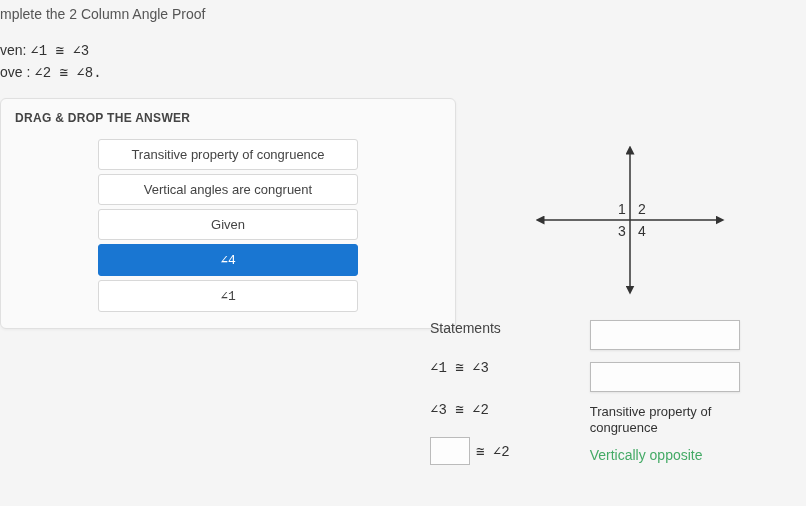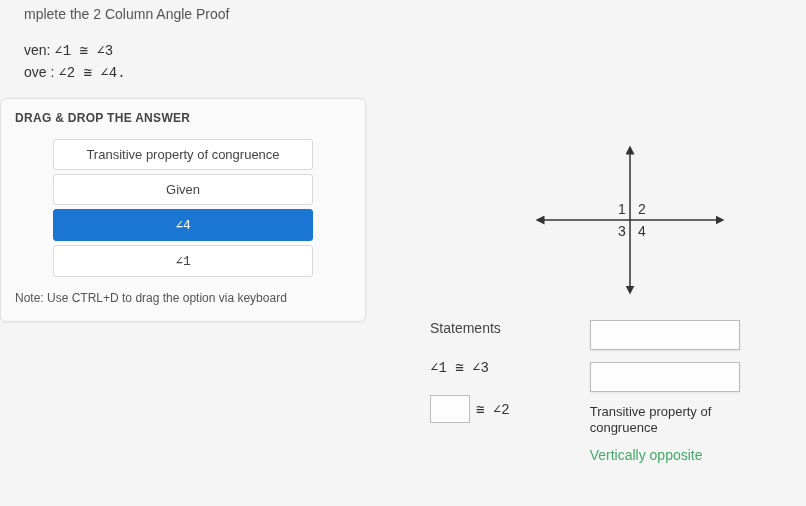--- a/index.html
+++ b/index.html
@@ -5,26 +5,26 @@
     * { box-sizing: border-box; margin: 0; padding: 0; }
     body {
       width: 806px;
       height: 506px;
       background: #f5f5f5;
       font-family: Arial, sans-serif;
       color: #333;
       position: relative;
       overflow: hidden;
     }
-    .header { padding: 6px 0 0 0; margin-left: 24px; }
+    .header { padding: 6px 0 0 0; }
     .title { font-size: 14px; color: #555; }
     .given-prove { margin-top: 18px; font-size: 14px; color: #333; line-height: 1.5; }
     .panel {
       margin-top: 14px;
-      width: 366px;
+      width: 456px;
       background: #fafafa;
       border: 1px solid #e0e0e0;
       border-radius: 6px;
       padding: 12px 14px 16px 14px;
       box-shadow: 0 1px 3px rgba(0,0,0,0.05);
     }
     .panel-title { font-weight: bold; font-size: 12px; color: #444; letter-spacing: .3px; }
     .options { margin-top: 14px; display: flex; flex-direction: column; gap: 4px; align-items: center; }
     .opt {
       width: 260px;
@@ -76,54 +76,55 @@
 
 <div class="header">
   <div class="title">mplete the 2 Column Angle Proof</div>
   <div class="given-prove">
     <div>
       <span>ven:</span>
       <span class="angle">∠1 ≅ ∠3</span>
     </div>
     <div>
       <span>ove :</span>
-      <span class="angle">∠2 ≅ ∠4.</span>
+      <span class="angle">∠2 ≅ ∠8.</span>
     </div>
   </div>
 </div>
 
 <div class="panel">
   <div class="panel-title">DRAG &amp; DROP THE ANSWER</div>
   <div class="options">
     <div class="opt">Transitive property of congruence</div>
+    <div class="opt">Vertical angles are congruent</div>
     <div class="opt">Given</div>
     <div class="opt sel angle">∠4</div>
     <div class="opt angle">∠1</div>
   </div>
-  <div class="note">Note: Use CTRL+D to drag the option via keyboard</div>
 </div>
 
 <svg class="diagram" viewBox="0 0 220 160">
   <defs>
     <marker id="arr" viewBox="0 0 10 10" refX="5" refY="5" markerWidth="6" markerHeight="6" orient="auto-start-reverse">
       <path d="M 0 0 L 10 5 L 0 10 z" fill="#333"></path>
     </marker>
   </defs>
   <line x1="20" y1="80" x2="200" y2="80" stroke="#333" stroke-width="1.5" marker-start="url(#arr)" marker-end="url(#arr)"></line>
   <line x1="110" y1="10" x2="110" y2="150" stroke="#333" stroke-width="1.5" marker-start="url(#arr)" marker-end="url(#arr)"></line>
   <text x="98" y="74" font-size="14" fill="#333">1</text>
   <text x="118" y="74" font-size="14" fill="#333">2</text>
   <text x="98" y="96" font-size="14" fill="#333">3</text>
   <text x="118" y="96" font-size="14" fill="#333">4</text>
 </svg>
 
 <div class="proof">
   <div class="col">
     <div class="col-h">Statements</div>
     <div class="stmt-row angle">∠1 ≅ ∠3</div>
+    <div class="stmt-row angle">∠3 ≅ ∠2</div>
     <div class="stmt-row">
       <div class="mini-slot"></div>
       <span class="angle">≅ ∠2</span>
     </div>
   </div>
   <div class="col">
     <div class="slot"></div>
     <div class="slot"></div>
     <div class="reason-text">Transitive property of congruence</div>
     <div class="reason-text cutoff">Vertically opposite</div>

